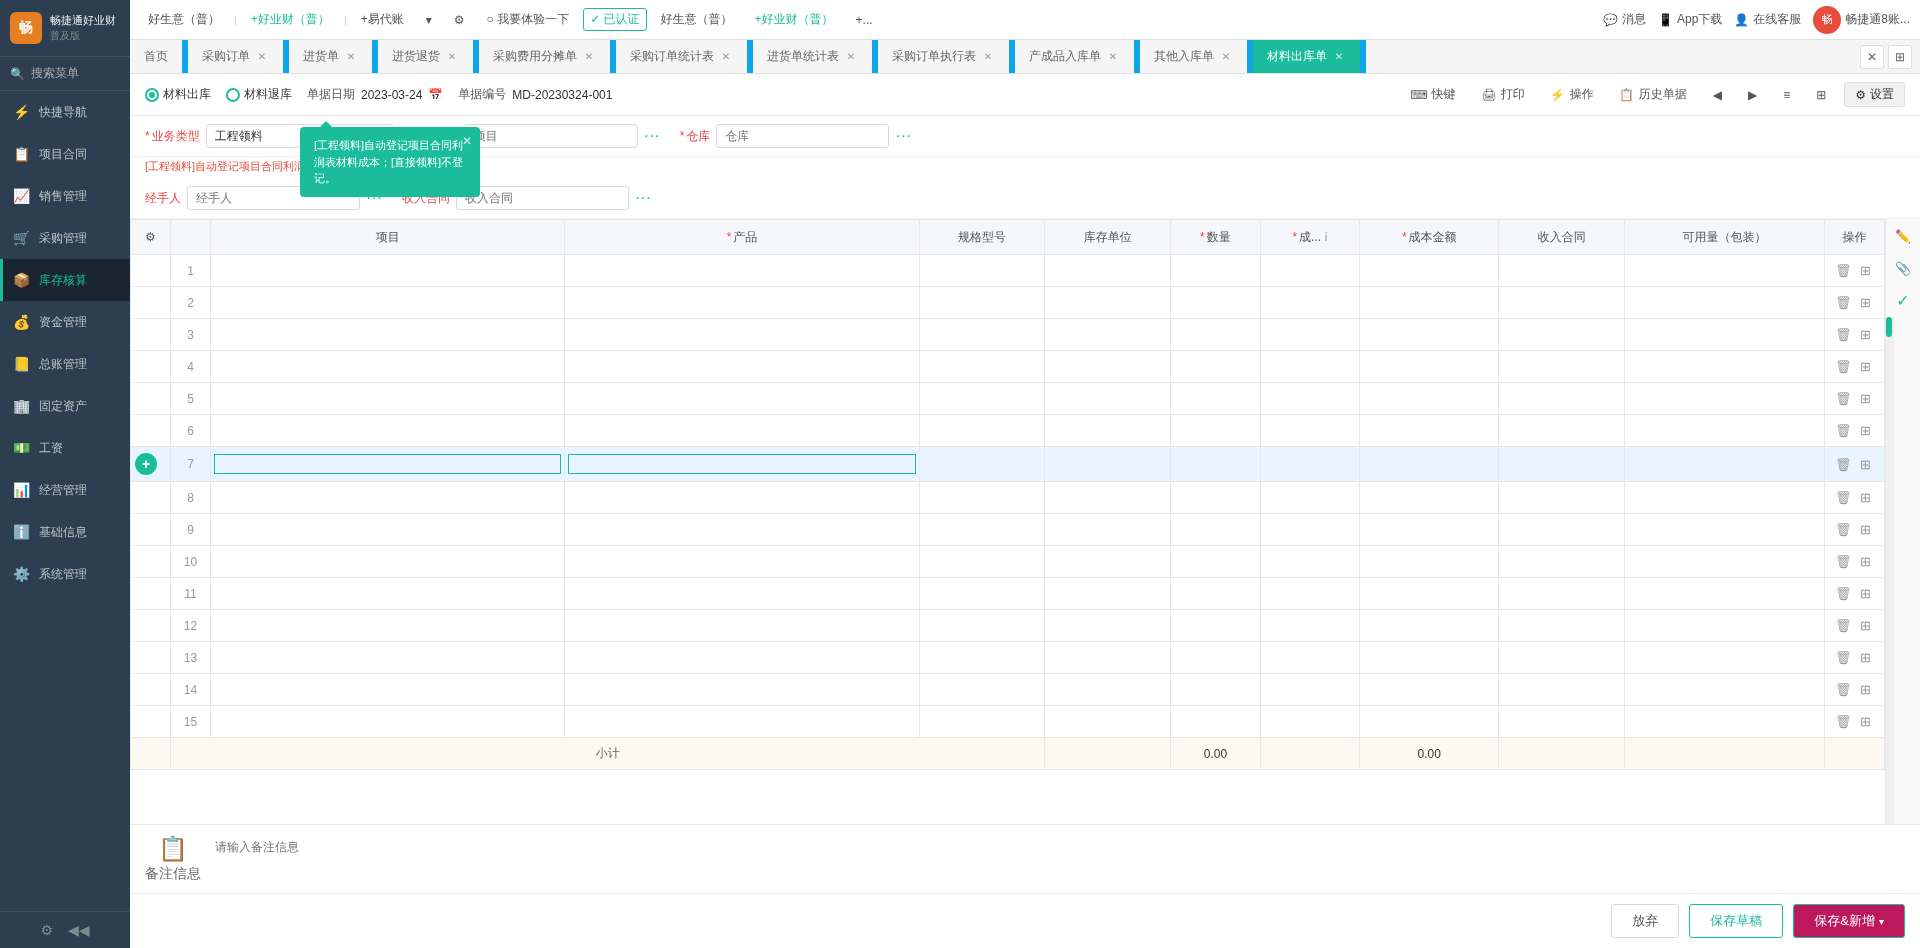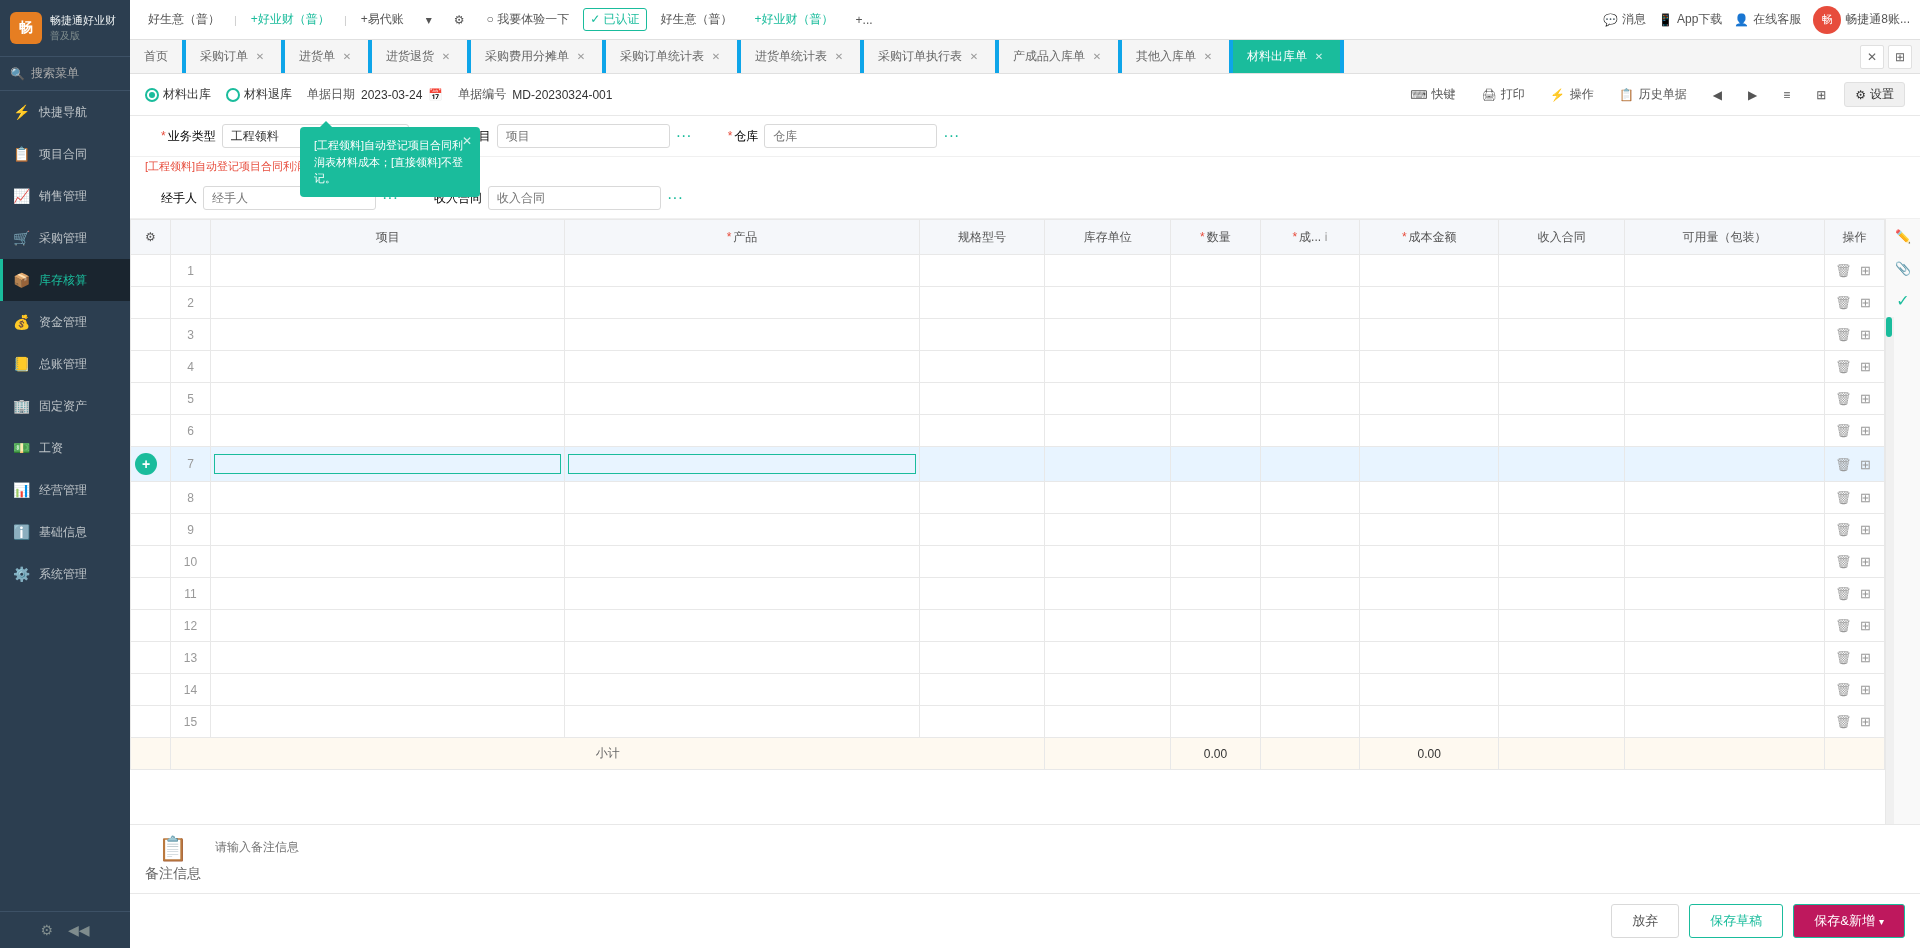--- a/index.html
+++ b/index.html
@@ -30,21 +30,21 @@
     .top-bar-item { font-size: 12px; color: #555; padding: 4px 8px; cursor: pointer; white-space: nowrap; display: flex; align-items: center; gap: 3px; }
     .top-bar-item.green { color: #1abc9c; }
     .top-bar-item.certified { color: #1abc9c; border: 1px solid #1abc9c; border-radius: 3px; padding: 2px 6px; }
     .top-bar-sep { color: #ccc; font-size: 11px; }
     .top-bar-right { margin-left: auto; display: flex; align-items: center; gap: 12px; }
     .top-bar-right-item { display: flex; align-items: center; gap: 4px; font-size: 12px; color: #555; cursor: pointer; }
     .user-avatar { width: 28px; height: 28px; border-radius: 50%; background: #e74c3c; display: flex; align-items: center; justify-content: center; color: white; font-size: 11px; }
 
     
     .tab-bar { background: #f5f5f5; border-bottom: 1px solid #e0e0e0; display: flex; align-items: center; flex-shrink: 0; overflow-x: auto; }
-    .tab-item { padding: 8px 14px; font-size: 12px; color: #666; cursor: pointer; white-space: nowrap; border-right: 4px solid #0ea5e9; display: flex; align-items: center; gap: 5px; background: #f5f5f5; }
+    .tab-item { padding: 8px 14px; font-size: 12px; color: #666; cursor: pointer; white-space: nowrap; border-right: 6px solid #0ea5e9; display: flex; align-items: center; gap: 5px; background: #f5f5f5; }
     .tab-item.active-green { background: #1abc9c; color: #fff; }
     .tab-close { font-size: 10px; color: #999; width: 14px; height: 14px; display: flex; align-items: center; justify-content: center; border-radius: 50%; }
     .tab-bar-right { margin-left: auto; display: flex; align-items: center; gap: 4px; padding: 0 8px; }
     .tab-bar-btn { width: 24px; height: 24px; display: flex; align-items: center; justify-content: center; cursor: pointer; color: #666; border: 1px solid #e0e0e0; border-radius: 2px; background: #fff; }
 
     
     .page-content { flex: 1; display: flex; flex-direction: column; overflow: hidden; background: #fff; }
 
     
     .page-header { padding: 8px 15px; border-bottom: 1px solid #e8e8e8; display: flex; align-items: center; gap: 15px; flex-shrink: 0; }
@@ -55,21 +55,21 @@
     .header-field { display: flex; align-items: center; gap: 6px; font-size: 12px; color: #555; }
     .header-field-value { color: #333; font-weight: 500; }
     .header-field-icon { color: #999; cursor: pointer; }
     .page-header-right { margin-left: auto; display: flex; gap: 10px; align-items: center; }
     .header-action-btn { display: flex; align-items: center; gap: 4px; font-size: 12px; color: #555; cursor: pointer; padding: 3px 8px; }
     .settings-btn { background: #f0f0f0; border: 1px solid #e0e0e0; border-radius: 3px; padding: 3px 10px; cursor: pointer; font-size: 12px; display: flex; align-items: center; gap: 4px; }
 
     
     .form-row { padding: 8px 15px; display: flex; align-items: flex-start; gap: 20px; border-bottom: 1px solid #f0f0f0; flex-shrink: 0; flex-wrap: wrap; }
     .form-group { display: flex; align-items: center; gap: 6px; font-size: 12px; }
-    .form-label { color: #000000; white-space: nowrap; margin-left: 16px; }
+    .form-label { color: #ef4444; white-space: nowrap; }
     .form-label.required::before { content: '*'; color: #e74c3c; margin-right: 2px; }
     .form-input { border: 1px solid #d9d9d9; border-radius: 3px; padding: 4px 8px; font-size: 12px; color: #333; min-width: 120px; outline: none; }
     .form-select-wrapper { position: relative; display: inline-flex; align-items: center; }
     .form-select-wrapper::after { content: '▾'; position: absolute; right: 6px; color: #999; font-size: 10px; pointer-events: none; }
     .form-dots { color: #1abc9c; cursor: pointer; font-size: 16px; line-height: 1; }
     .warning-text { color: #e74c3c; font-size: 11px; margin-top: 2px; }
 
     
     .tooltip-popup { position: absolute; background: #1abc9c; color: white; border-radius: 4px; padding: 10px 14px; font-size: 11px; z-index: 1000; max-width: 180px; line-height: 1.5; top: 180px; left: 315px; }
     .tooltip-popup::before { content: ''; position: absolute; top: -6px; left: 20px; border-left: 6px solid transparent; border-right: 6px solid transparent; border-bottom: 6px solid #1abc9c; }

